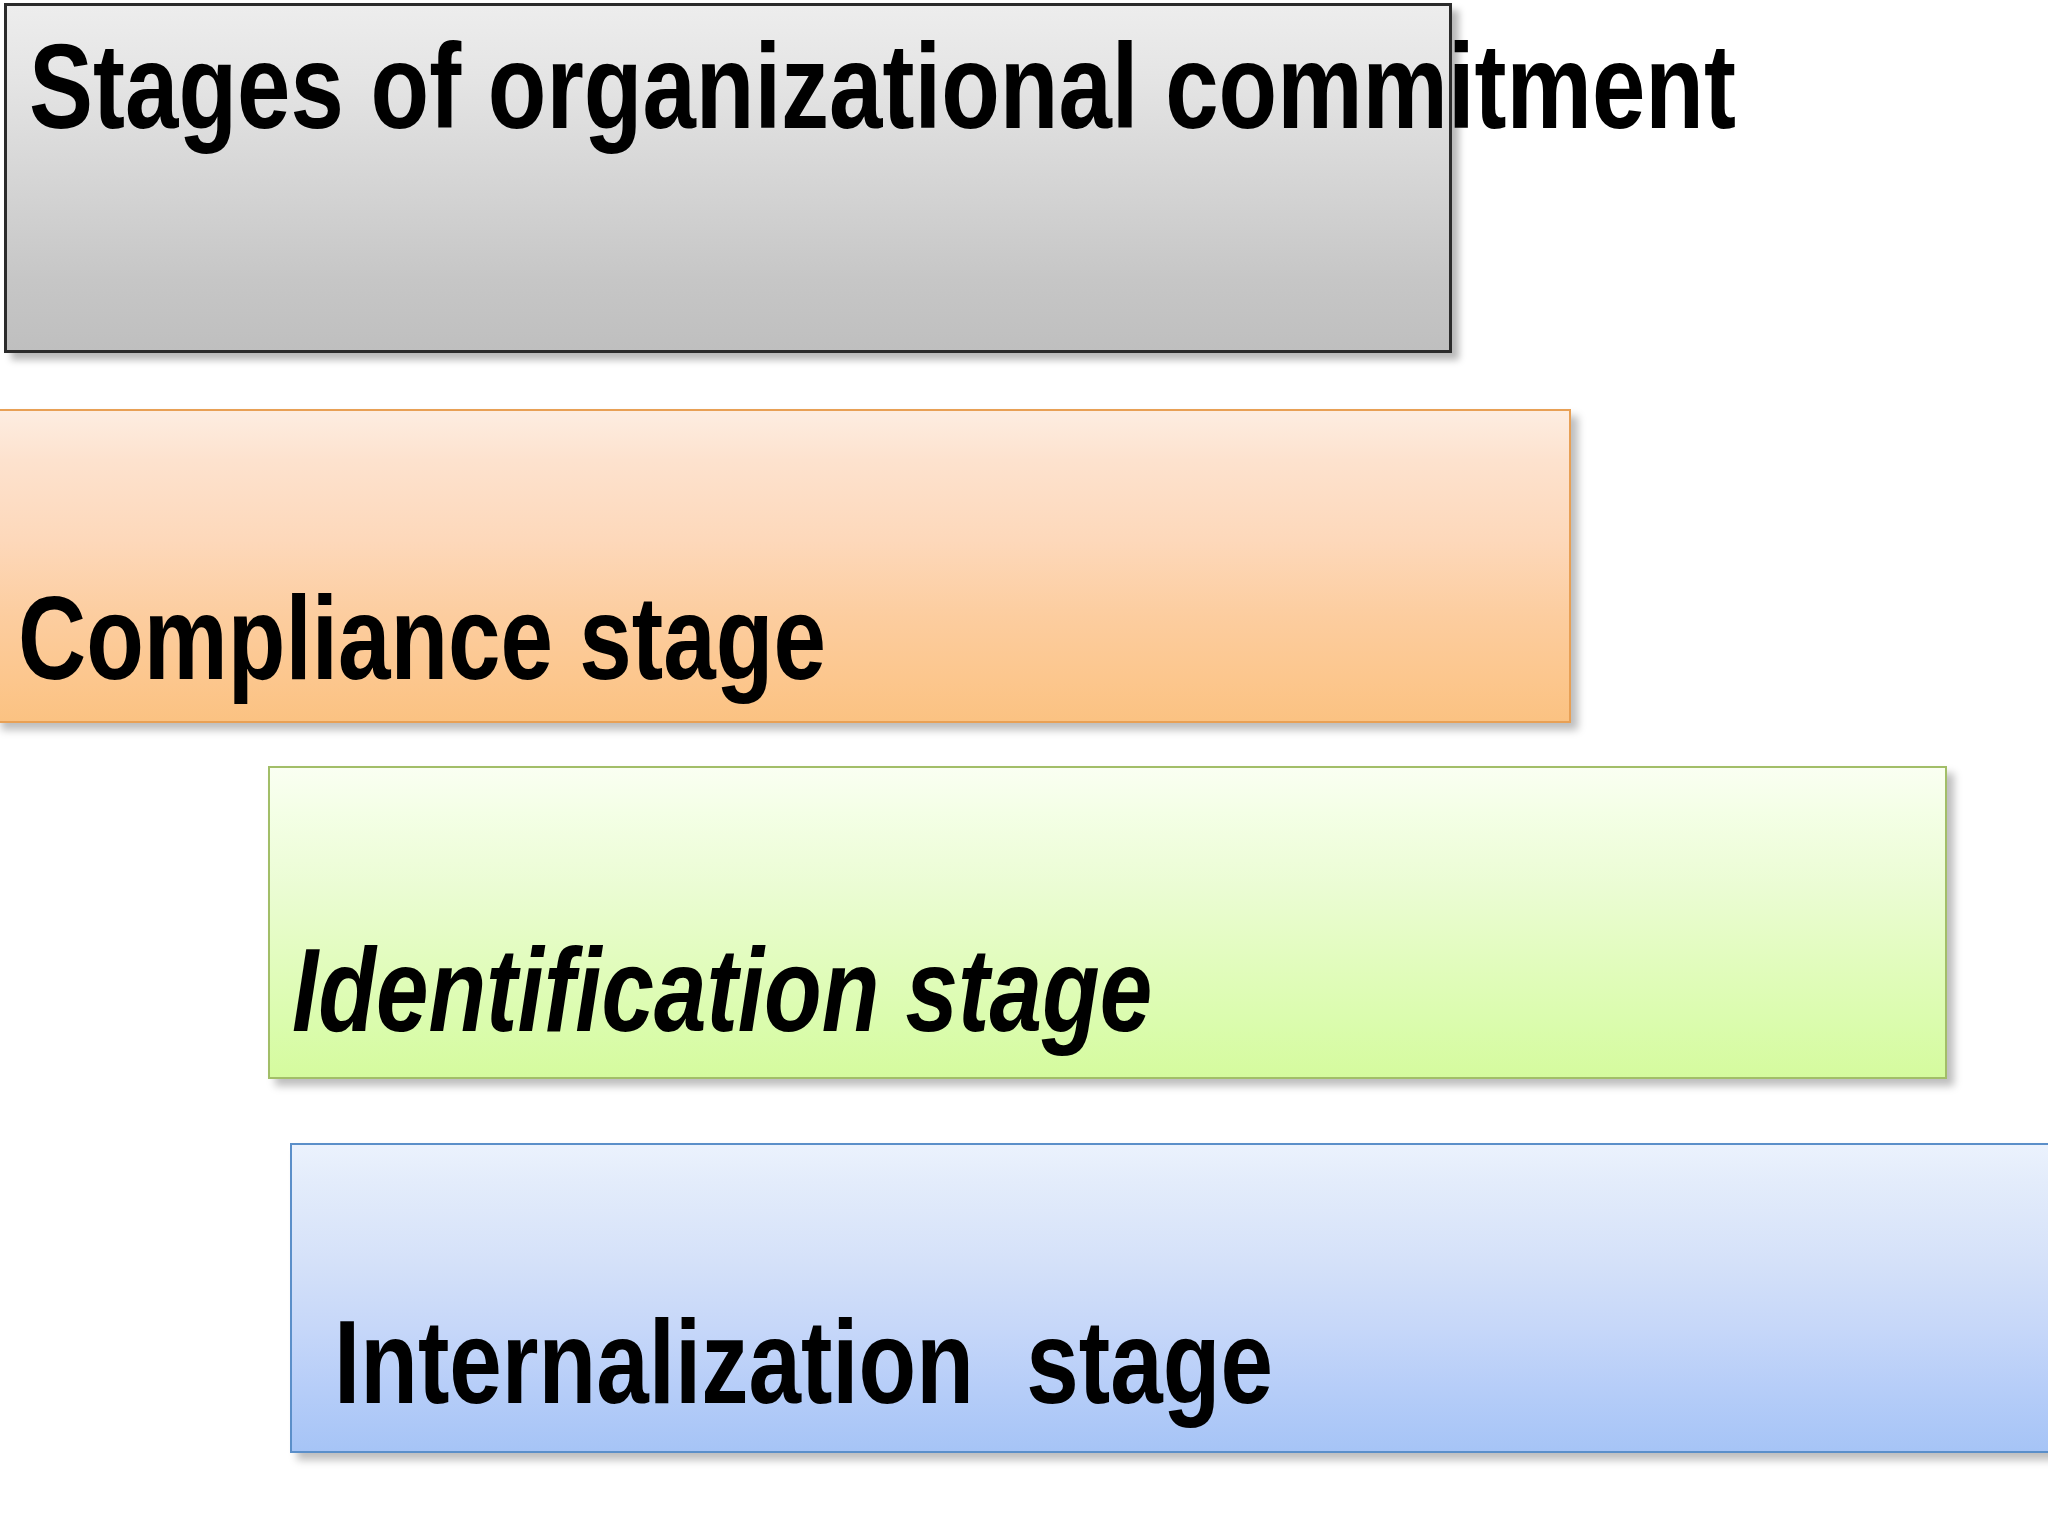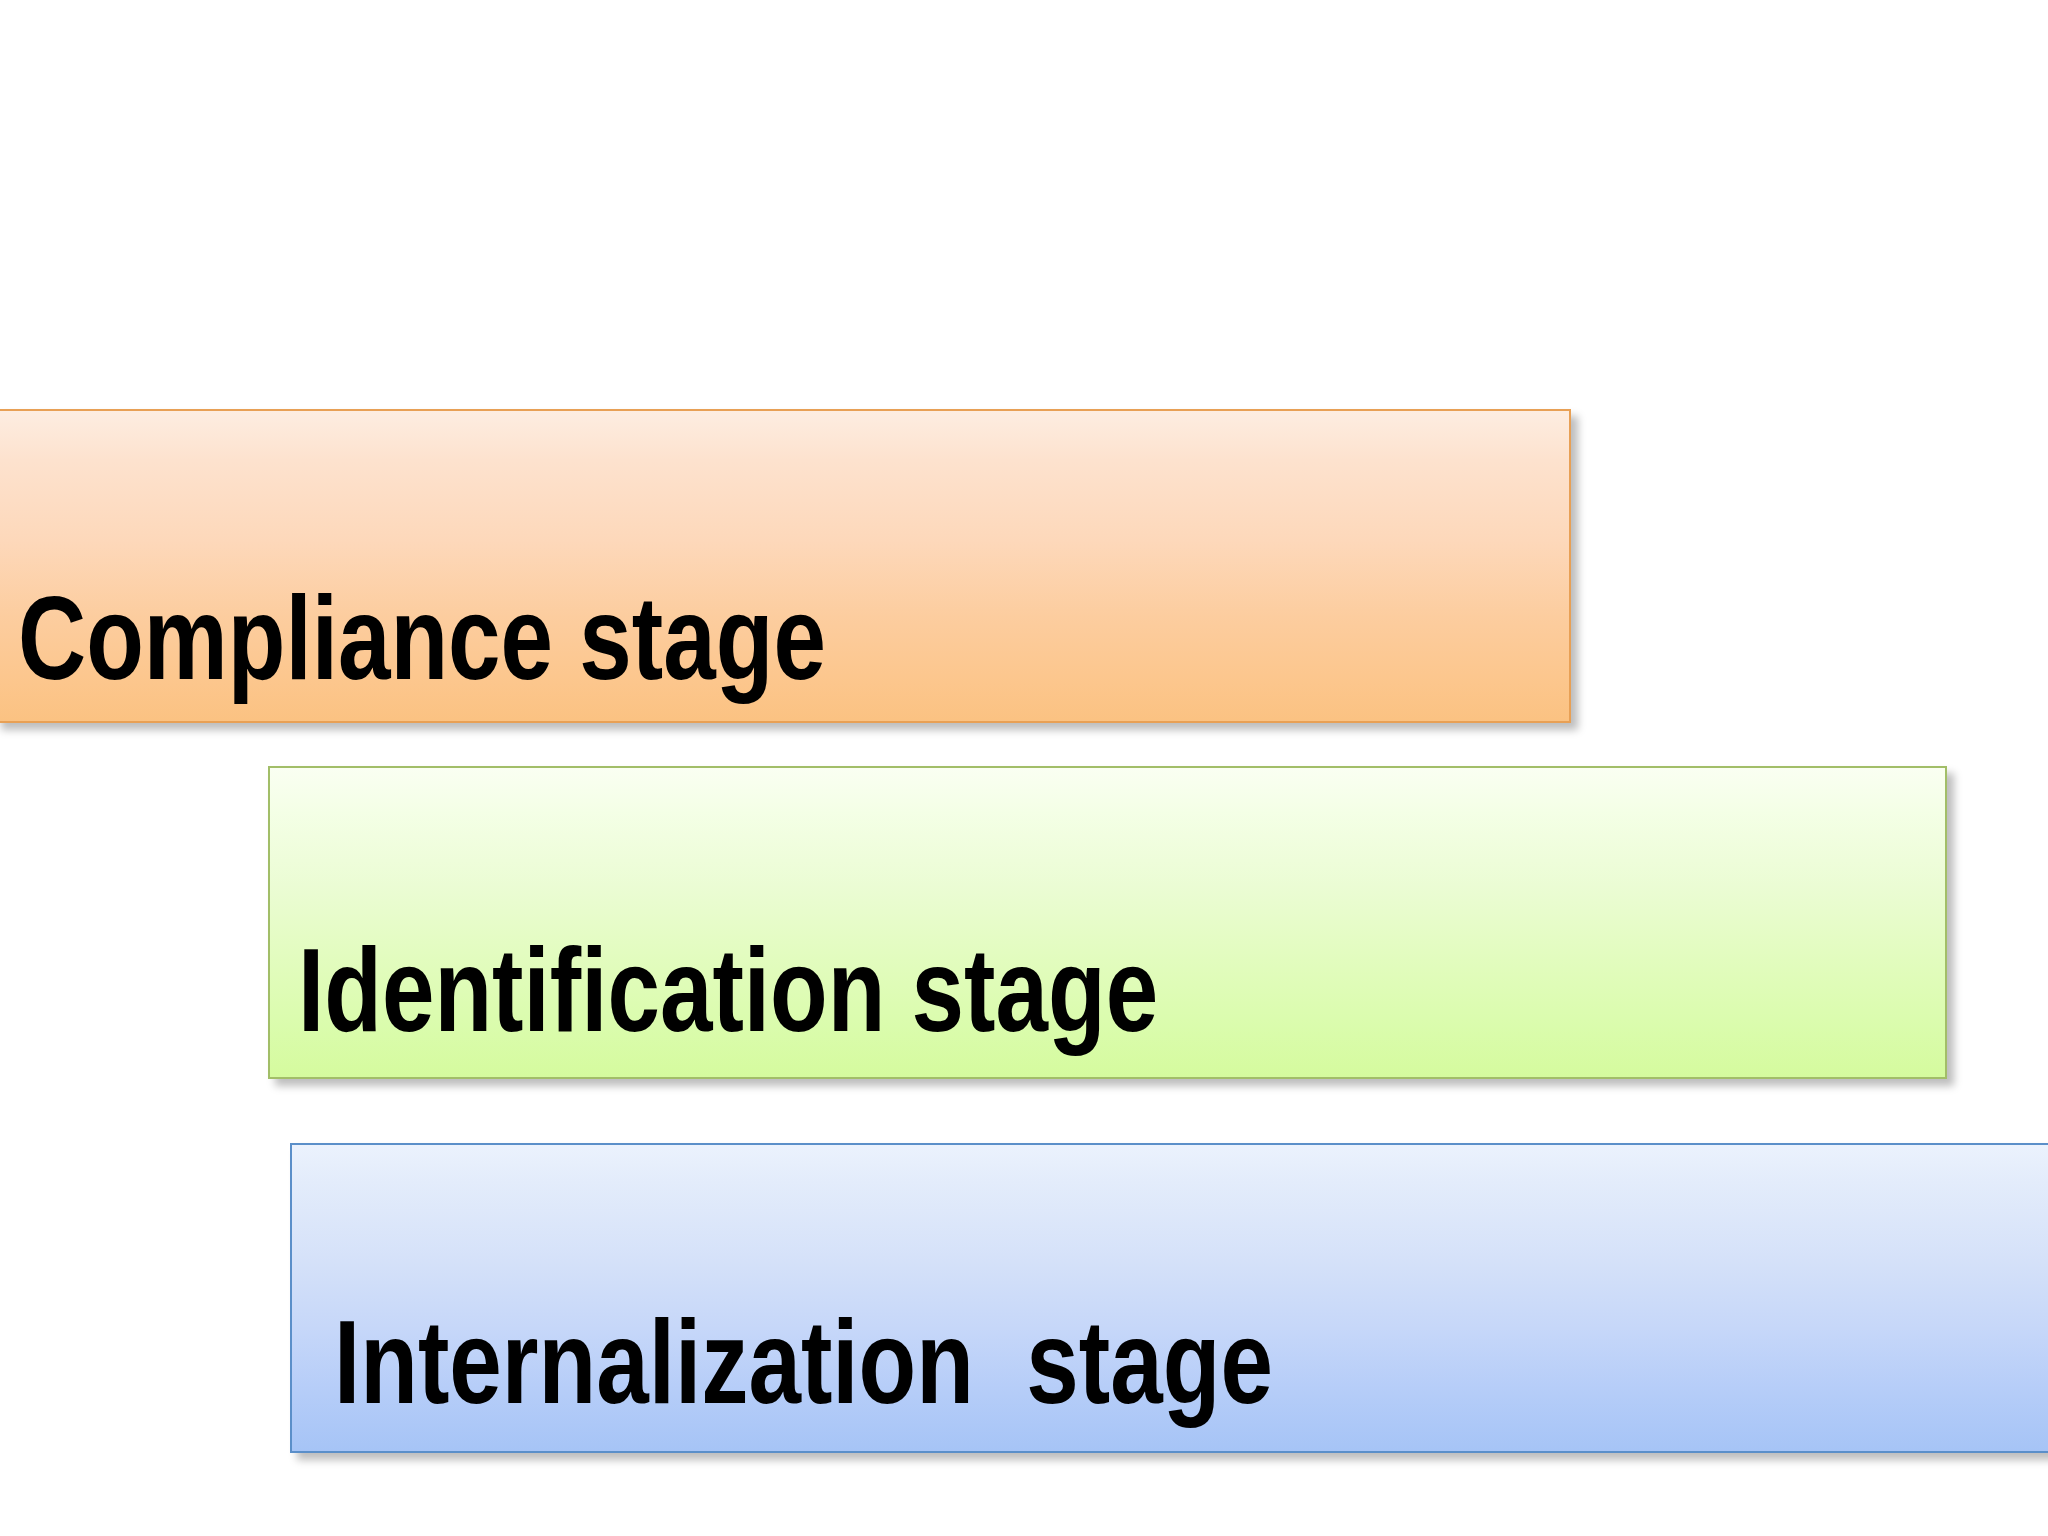--- a/index.html
+++ b/index.html
@@ -73,21 +73,22 @@
 
   
   #identification-box {
     left: 268px;
     top: 766px;
     width: 1679px;
     height: 313px;
     border: 2px solid #A2BE68;
     background: linear-gradient(to bottom, #FAFFF2 0%, #F4FFE6 14%, #EBFCD4 38%, #E2FCBE 62%, #DAFCAC 84%, #D5FB9E 100%);
     box-shadow: 7px 7px 8px rgba(0,0,0,0.26);
-    padding: 0 0 28px 28px;
+    padding: 0 0 28px 22px;
+    font-style: italic;
   }
   #identification-box .label { font-size: 118px; }
 
   
   #internalization-box {
     left: 290px;
     top: 1143px;
     width: 1790px;
     height: 310px;
     border: 2px solid #5B8FC9;
@@ -95,20 +96,23 @@
     box-shadow: 7px 7px 8px rgba(0,0,0,0.26);
     padding: 0 0 30px 42px;
   }
   #internalization-box .label { font-size: 118px; }
 </style>
 </head>
 <body>
 
 <div id="slide">
 
+  <div class="box" id="title-box">
+    <span class="label">Stages of organizational commitment</span>
+  </div>
 
   <div class="box" id="compliance-box">
     <span class="label">Compliance stage</span>
   </div>
 
   <div class="box" id="identification-box">
     <span class="label">Identification stage</span>
   </div>
 
   <div class="box" id="internalization-box">

